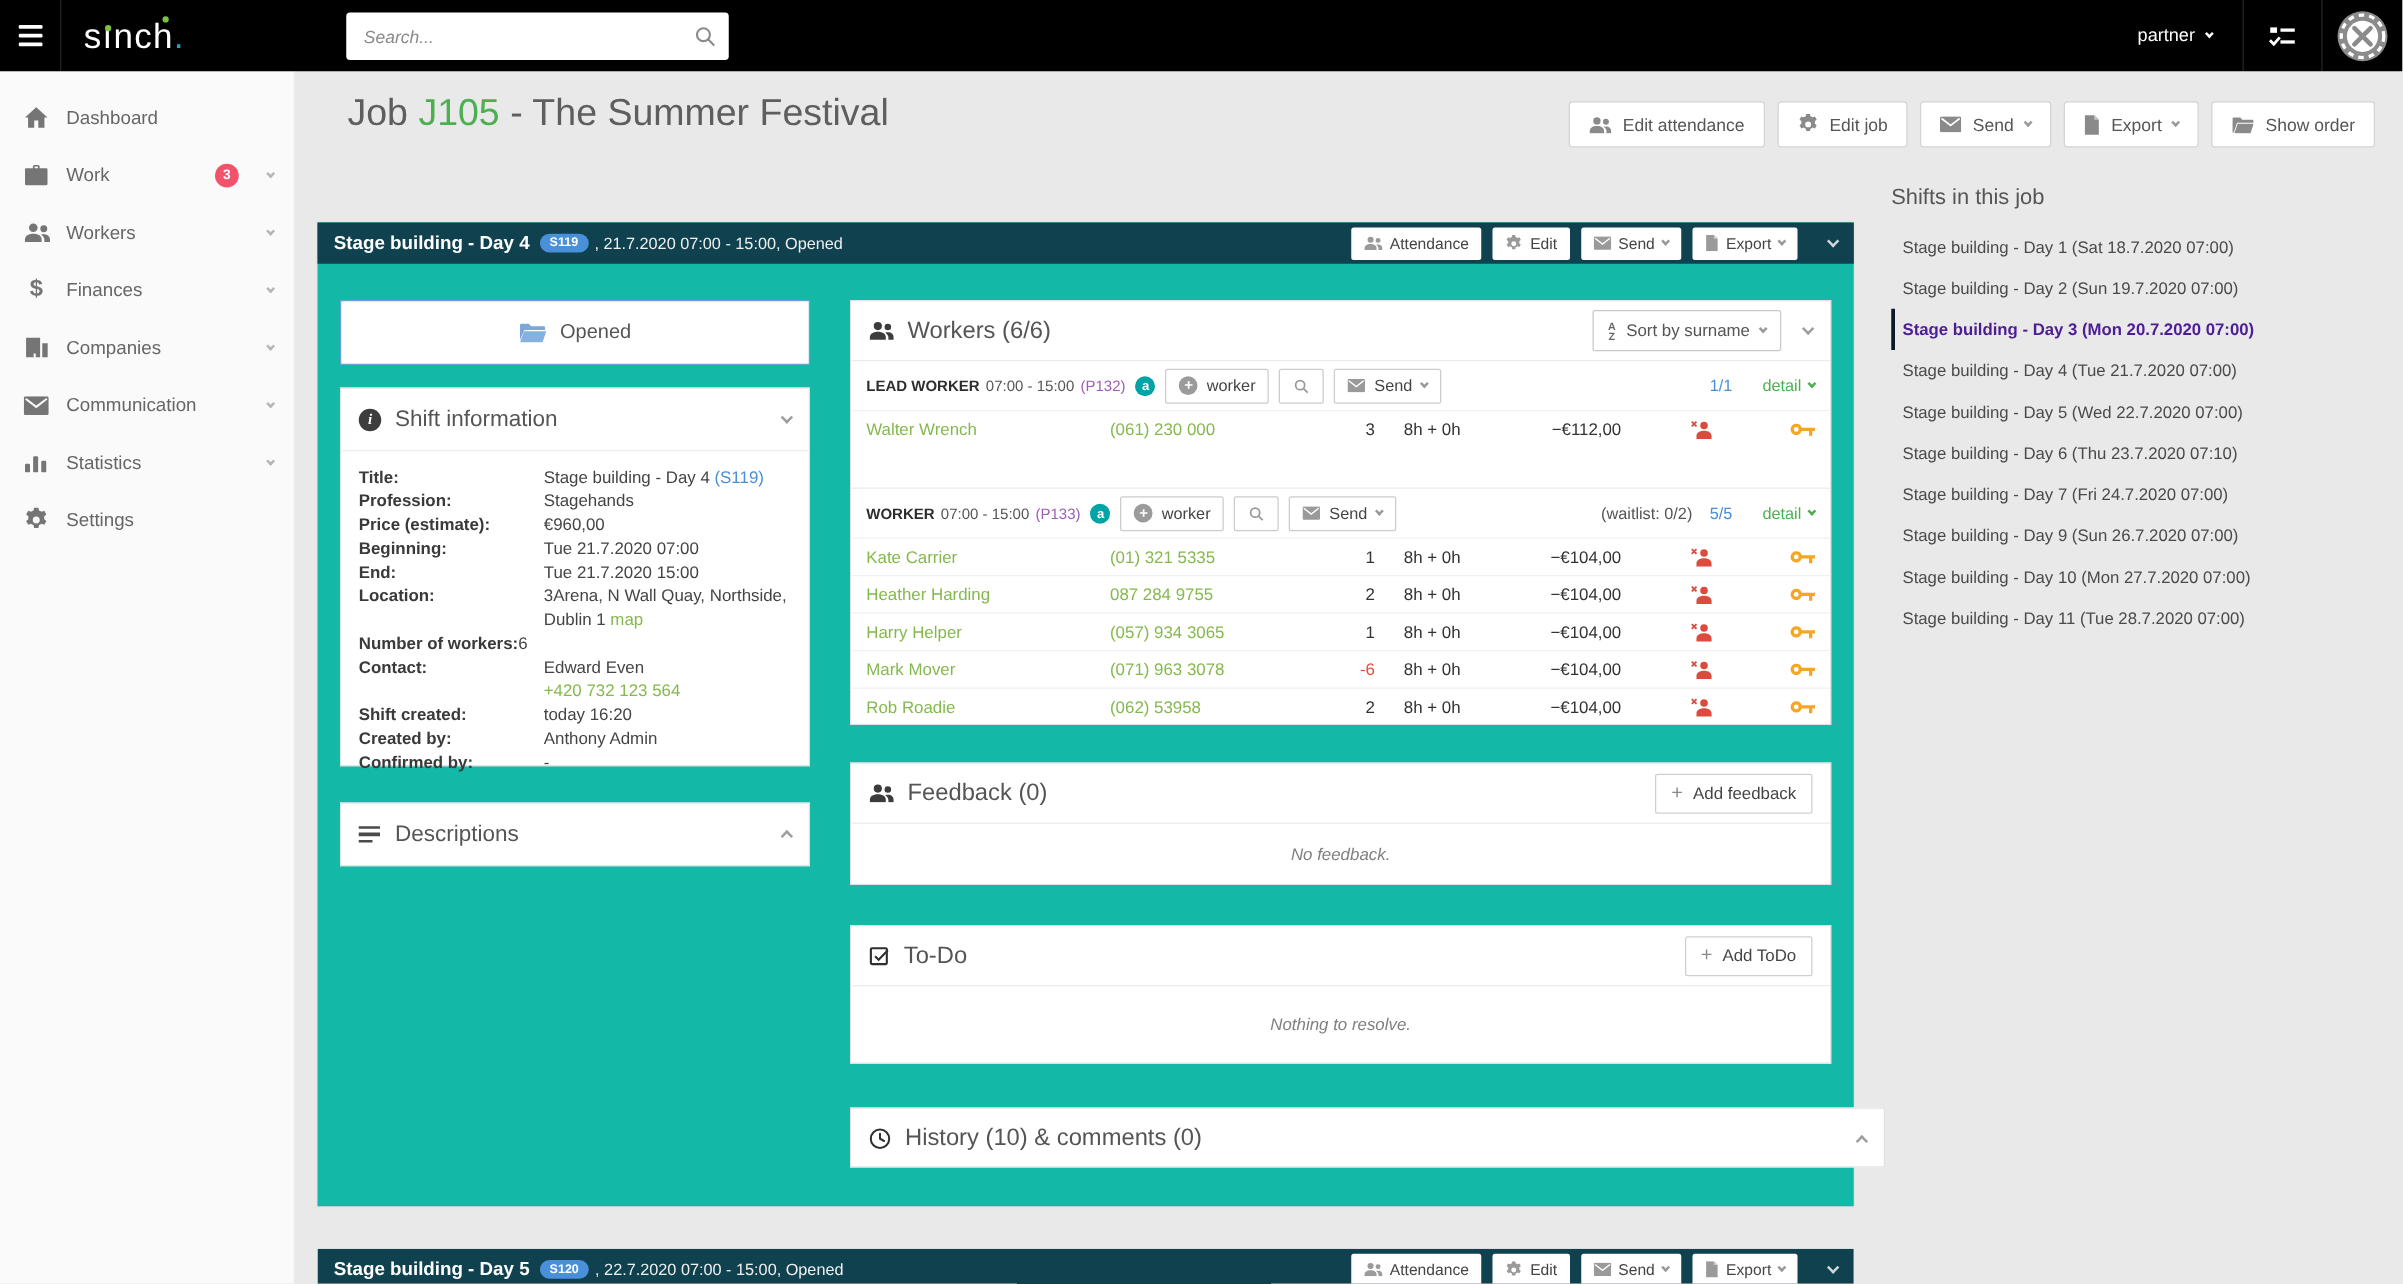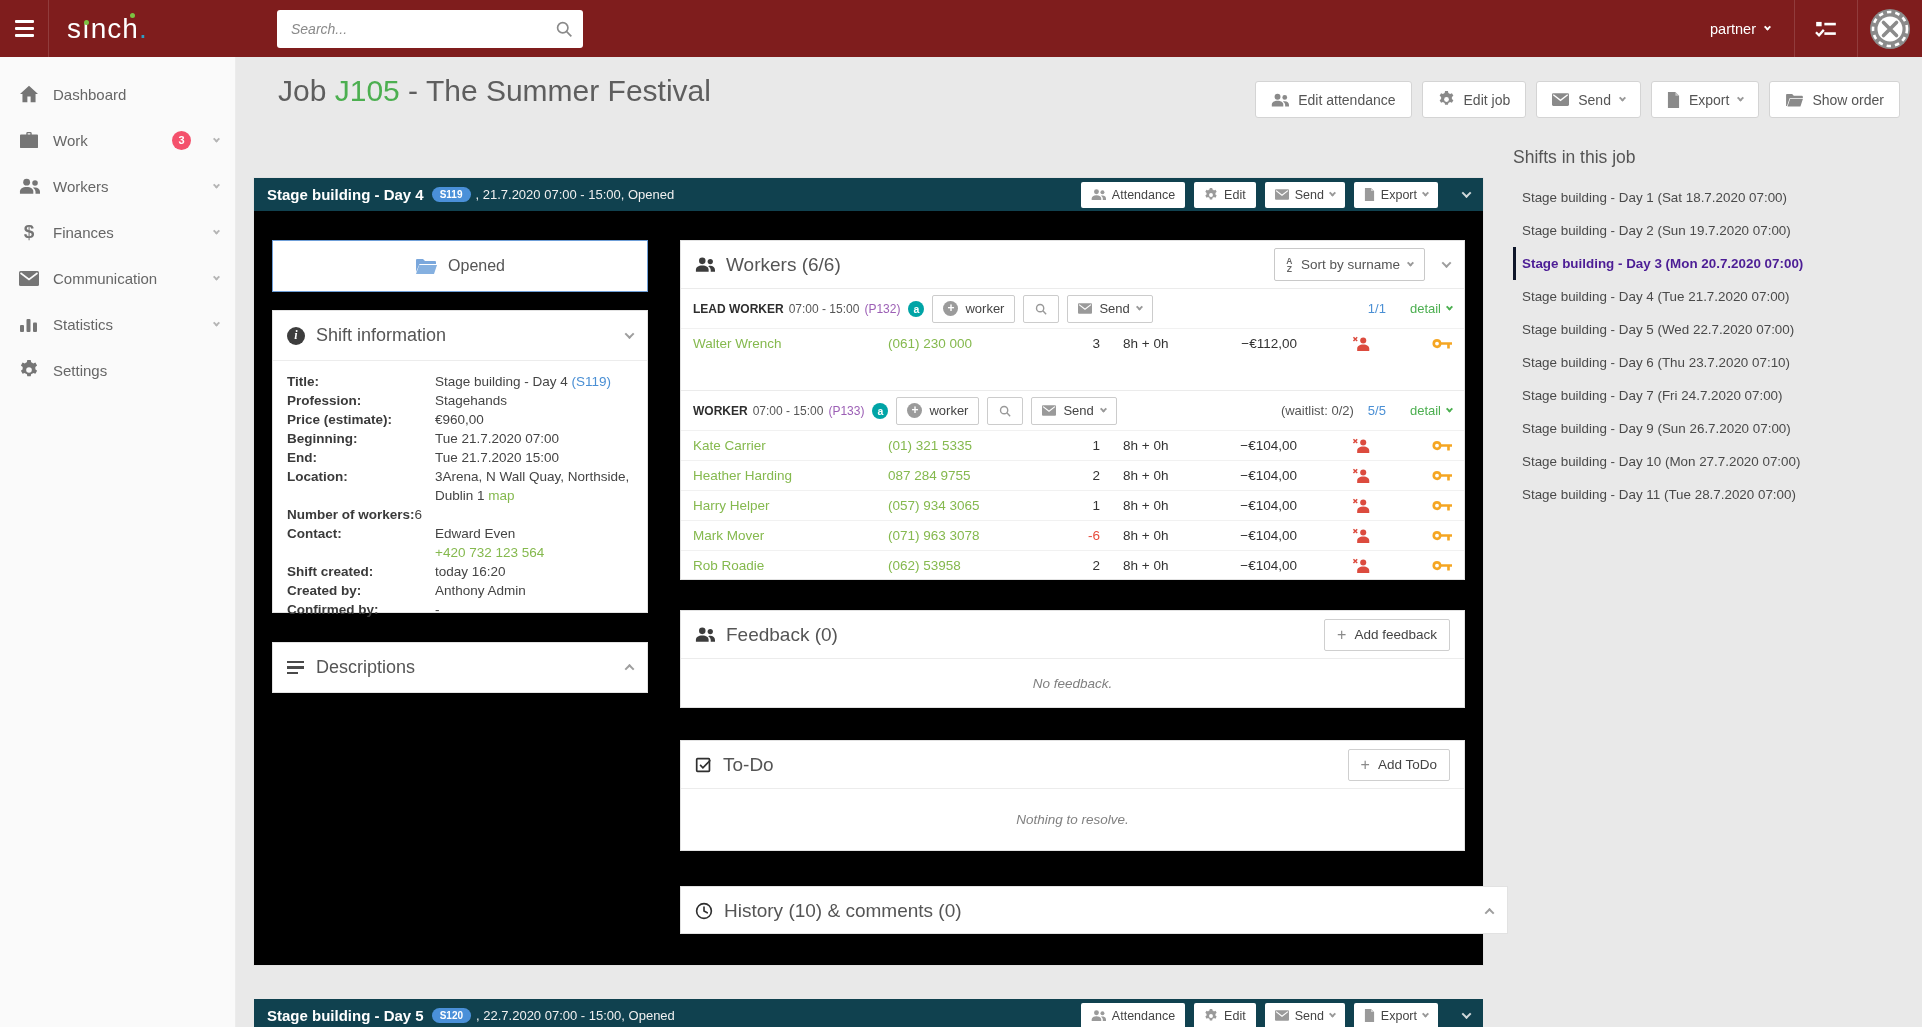--- a/index.html
+++ b/index.html
@@ -1,20 +1,20 @@
 <!DOCTYPE html>
 <html><head>
 <meta charset="utf-8">
 <style>
   * { margin:0; padding:0; box-sizing:border-box; }
   html,body { width:1922px; height:1027px; overflow:hidden; }
   body { font-family:"Liberation Sans","DejaVu Sans",sans-serif; background:#e9e9e9; color:#444; position:relative; }
 
   
-  .topbar { position:absolute; top:0; left:0; width:1922px; height:57px; background:#7f1d1d; display:flex; align-items:center; z-index:20; }
+  .topbar { position:absolute; top:0; left:0; width:1922px; height:57px; background:#000000; display:flex; align-items:center; z-index:20; }
   .burger { width:48px; height:57px; display:flex; flex-direction:column; justify-content:center; align-items:center; gap:4px; cursor:pointer; }
   .burger i { width:19px; height:3px; background:#fff; border-radius:1px; }
   .tb-div { width:1px; height:57px; background:rgba(255,255,255,.14); }
   .logo { position:relative; margin-left:18px; font-size:28px; color:#fff; letter-spacing:1px; font-weight:400; }
   .logo .dot-i,.logo .dot-h { position:absolute; width:5px; height:5px; border-radius:50%; background:#7cc242; }
   .logo .dot-i { left:17px; top:7px; }
   .logo .dot-h { left:63px; top:0px; }
   .logo .enddot { color:#2d9dc4; }
   .search-wrap { position:absolute; left:277px; top:10px; width:306px; height:38px; }
   .search-wrap input { width:100%; height:100%; border:none; border-radius:3px; padding:0 36px 0 14px; font-size:14px; font-style:italic; color:#444; outline:none; background:#fff; font-family:inherit; }
@@ -38,21 +38,21 @@
   .side-chev { color:#b5b5b5; }
 
   
   .page-title { position:absolute; left:278px; top:74px; font-size:30px; color:#5e5e5e; font-weight:400; }
   .page-title .jcode { color:#4caf50; }
   .page-actions { position:absolute; top:81px; right:22px; display:flex; gap:10px; }
   .pbtn { height:37px; background:#fff; border:1px solid #d4d4d4; border-radius:3px; display:flex; align-items:center; gap:9px; padding:0 15px; font-size:14px; color:#555; cursor:pointer; }
   .pbtn .chev { color:#999; }
 
   
-  .card { position:absolute; left:254px; width:1229px; background:#000000; box-shadow:0 0 0 1px #e3e3e3; }
+  .card { position:absolute; left:254px; width:1229px; background:#14b8a6; box-shadow:0 0 0 1px #e3e3e3; }
   .card1 { top:178px; height:787px; }
   .card2 { top:999px; height:28px; overflow:hidden; background:transparent; box-shadow:none; }
   .shift-bar { height:33px; background:#10414f; display:flex; align-items:center; padding:0 13px; color:#fff; }
   .shift-bar .stitle { font-size:15px; font-weight:bold; }
   .scode { background:#4a90d9; color:#fff; font-size:10px; font-weight:bold; padding:2px 8px; border-radius:9px; margin:0 5px 0 8px; }
   .shift-bar .smeta { font-size:13px; color:#f0f0f0; }
   .sbtns { margin-left:auto; display:flex; gap:9px; align-items:center; }
   .sbtn { height:26px; background:#fff; border-radius:2px; display:flex; align-items:center; gap:6px; padding:0 10px; font-size:12.5px; color:#444; cursor:pointer; }
   .sbtn .chev { color:#999; }
   .bar-chev { color:#cfd8da; margin-left:16px; cursor:pointer; }
@@ -218,20 +218,30 @@
       <span class="chev sm side-chev"></span>
   </div>
   <div class="side-item">
     <span class="sic" style="font-size:19px;font-weight:bold;color:#757575;">$</span>
     <span>Finances</span>
     <span class="grow"></span>
       <span class="chev sm side-chev"></span>
   </div>
   <div class="side-item">
     <span class="sic">
+        <svg width="19" height="18" viewBox="0 0 22 20" fill="#757575">
+          <path d="M1 19V1h13v18h-4v-3.5H8V19H1zm15 0V6h5v13h-5zM3.5 3.5h2.3v2.3H3.5zm4.7 0h2.3v2.3H8.2zM3.5 8h2.3v2.3H3.5zM8.2 8h2.3v2.3H8.2zm9.3.5h1.8v2h-1.8zm0 4h1.8v2h-1.8z"></path>
+        </svg>
+      </span>
+    <span>Companies</span>
+    <span class="grow"></span>
+      <span class="chev sm side-chev"></span>
+  </div>
+  <div class="side-item">
+    <span class="sic">
         <svg width="20" height="15" viewBox="0 0 20 15">
           <rect width="20" height="15" rx="1.5" fill="#757575"></rect>
           <path d="M1.5 2l8.5 6.5L18.5 2" stroke="#fafafa" stroke-width="1.6" fill="none"></path>
         </svg>
       </span>
     <span>Communication</span>
     <span class="grow"></span>
       <span class="chev sm side-chev"></span>
   </div>
   <div class="side-item">

